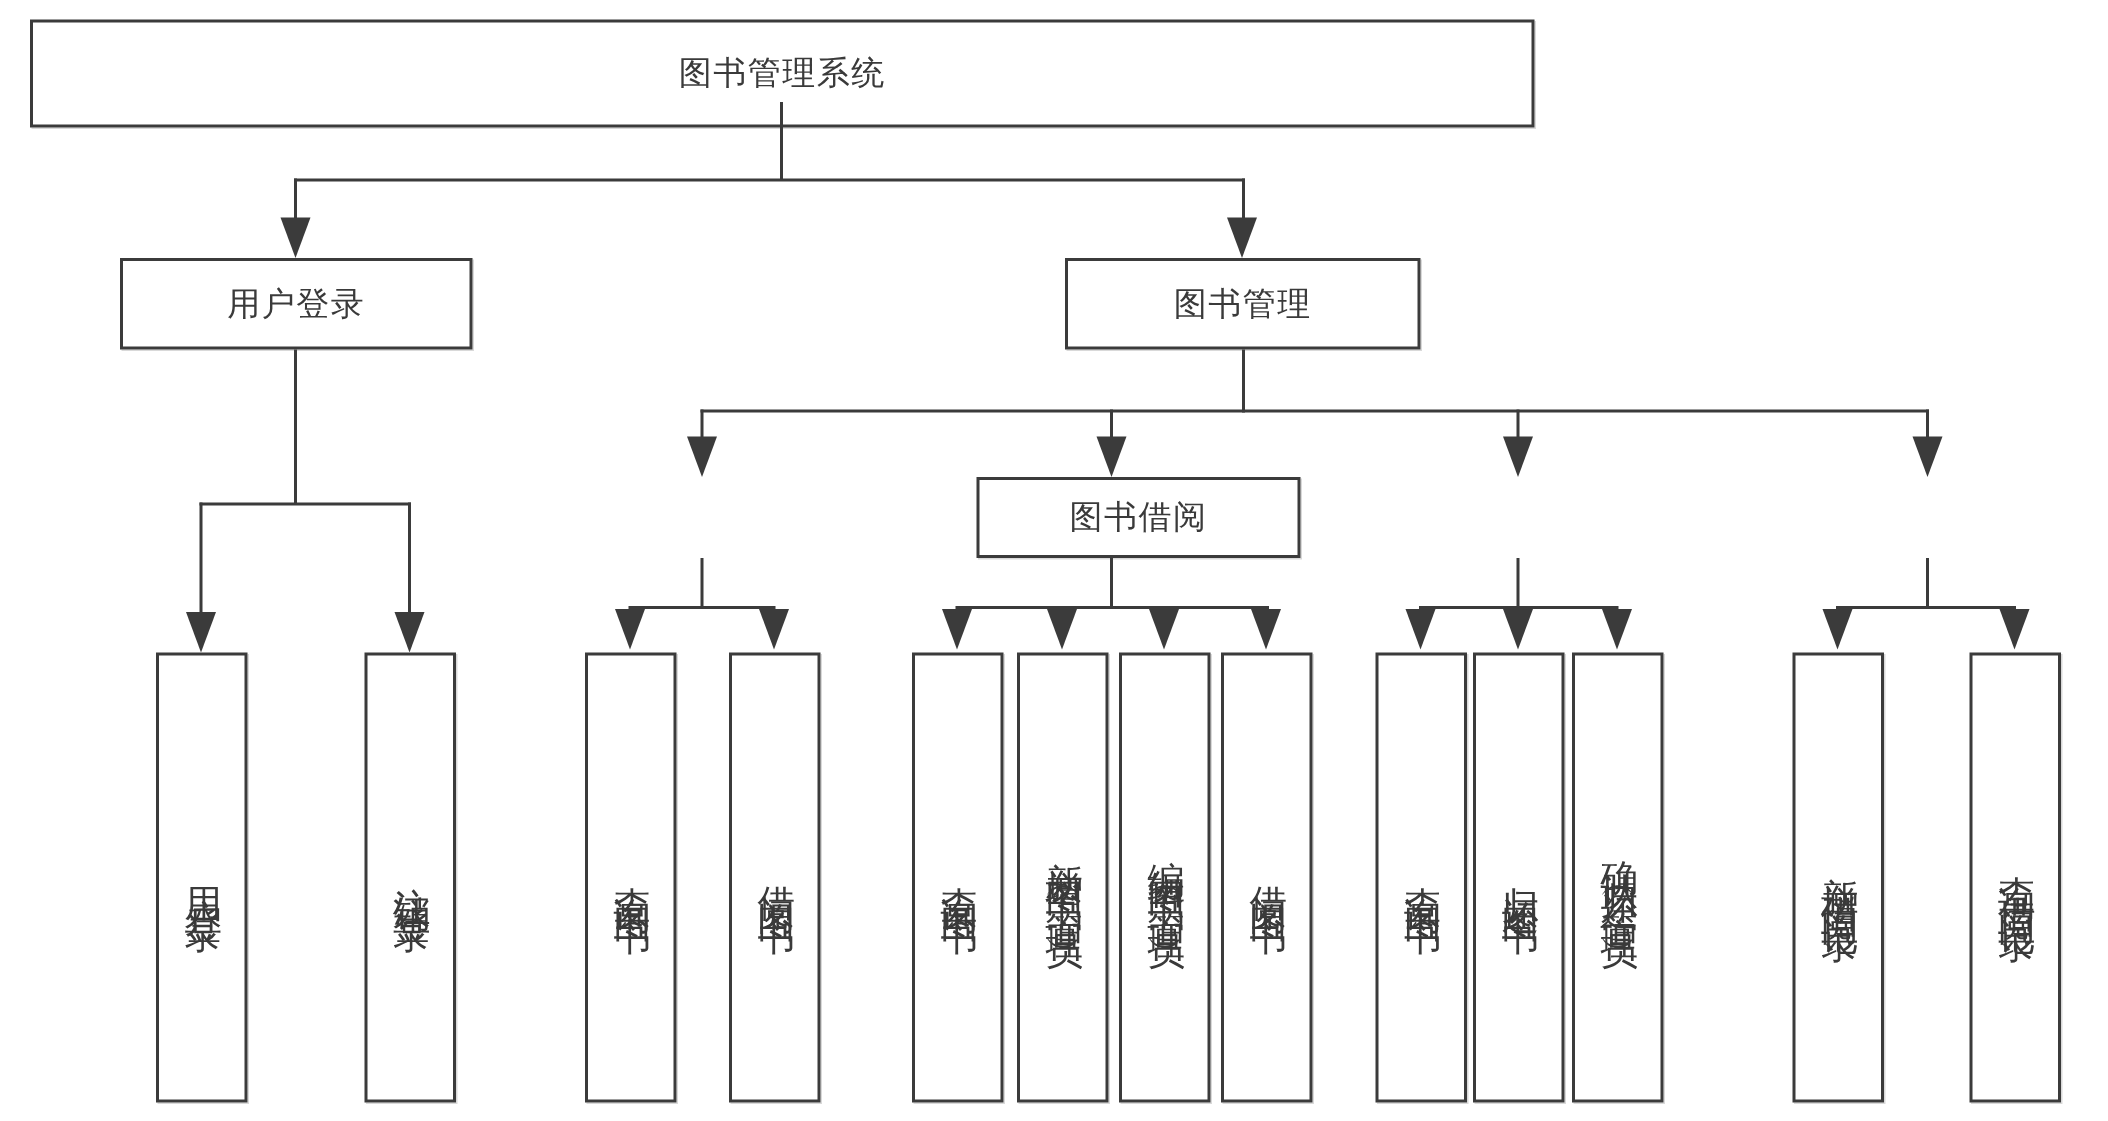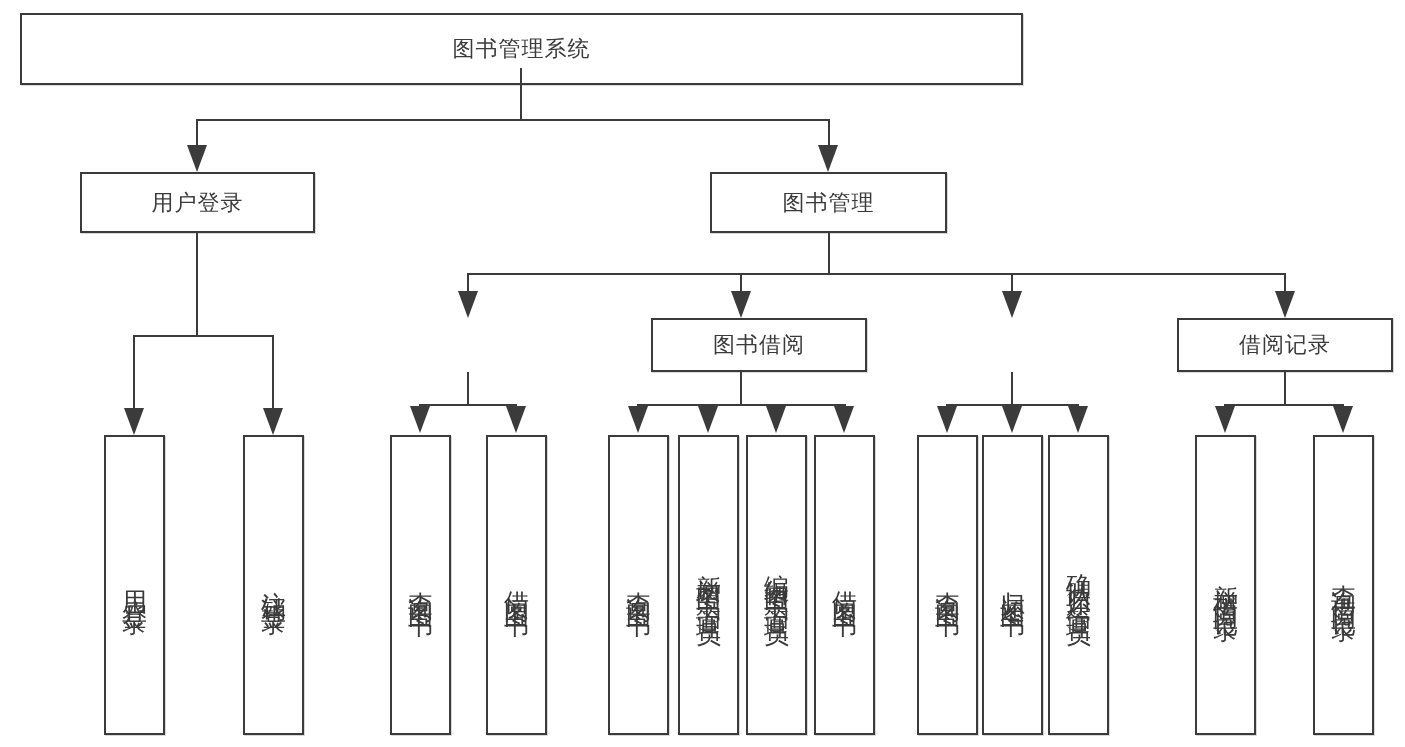--- a/index.html
+++ b/index.html
@@ -81,23 +81,20 @@
   <div class="vline" style="left:740px;top:273px;height:20px;"></div>
   <div class="arrow" style="left:731px;top:291px;"></div>
   <div class="vline" style="left:1011px;top:273px;height:20px;"></div>
   <div class="arrow" style="left:1002px;top:291px;"></div>
   <div class="vline" style="left:1284px;top:273px;height:20px;"></div>
   <div class="arrow" style="left:1275px;top:291px;"></div>
 
   <div class="box" style="left:633px;top:318px;width:216px;height:54px;margin-left:18px;">
     <span class="hlabel">图书借阅</span>
   </div>
-  <div class="box" style="left:1177px;top:318px;width:216px;height:54px;">
-    <span class="hlabel">借阅记录</span>
-  </div>
 
   <div class="vline" style="left:467px;top:372px;height:34px;"></div>
   <div class="hline" style="left:419px;top:404px;width:98px;"></div>
   <div class="arrow" style="left:410px;top:406px;"></div>
   <div class="arrow" style="left:506px;top:406px;"></div>
 
   <div class="vline" style="left:740px;top:372px;height:34px;"></div>
   <div class="hline" style="left:637px;top:404px;width:209px;"></div>
   <div class="arrow" style="left:628px;top:406px;"></div>
   <div class="arrow" style="left:698px;top:406px;"></div>

